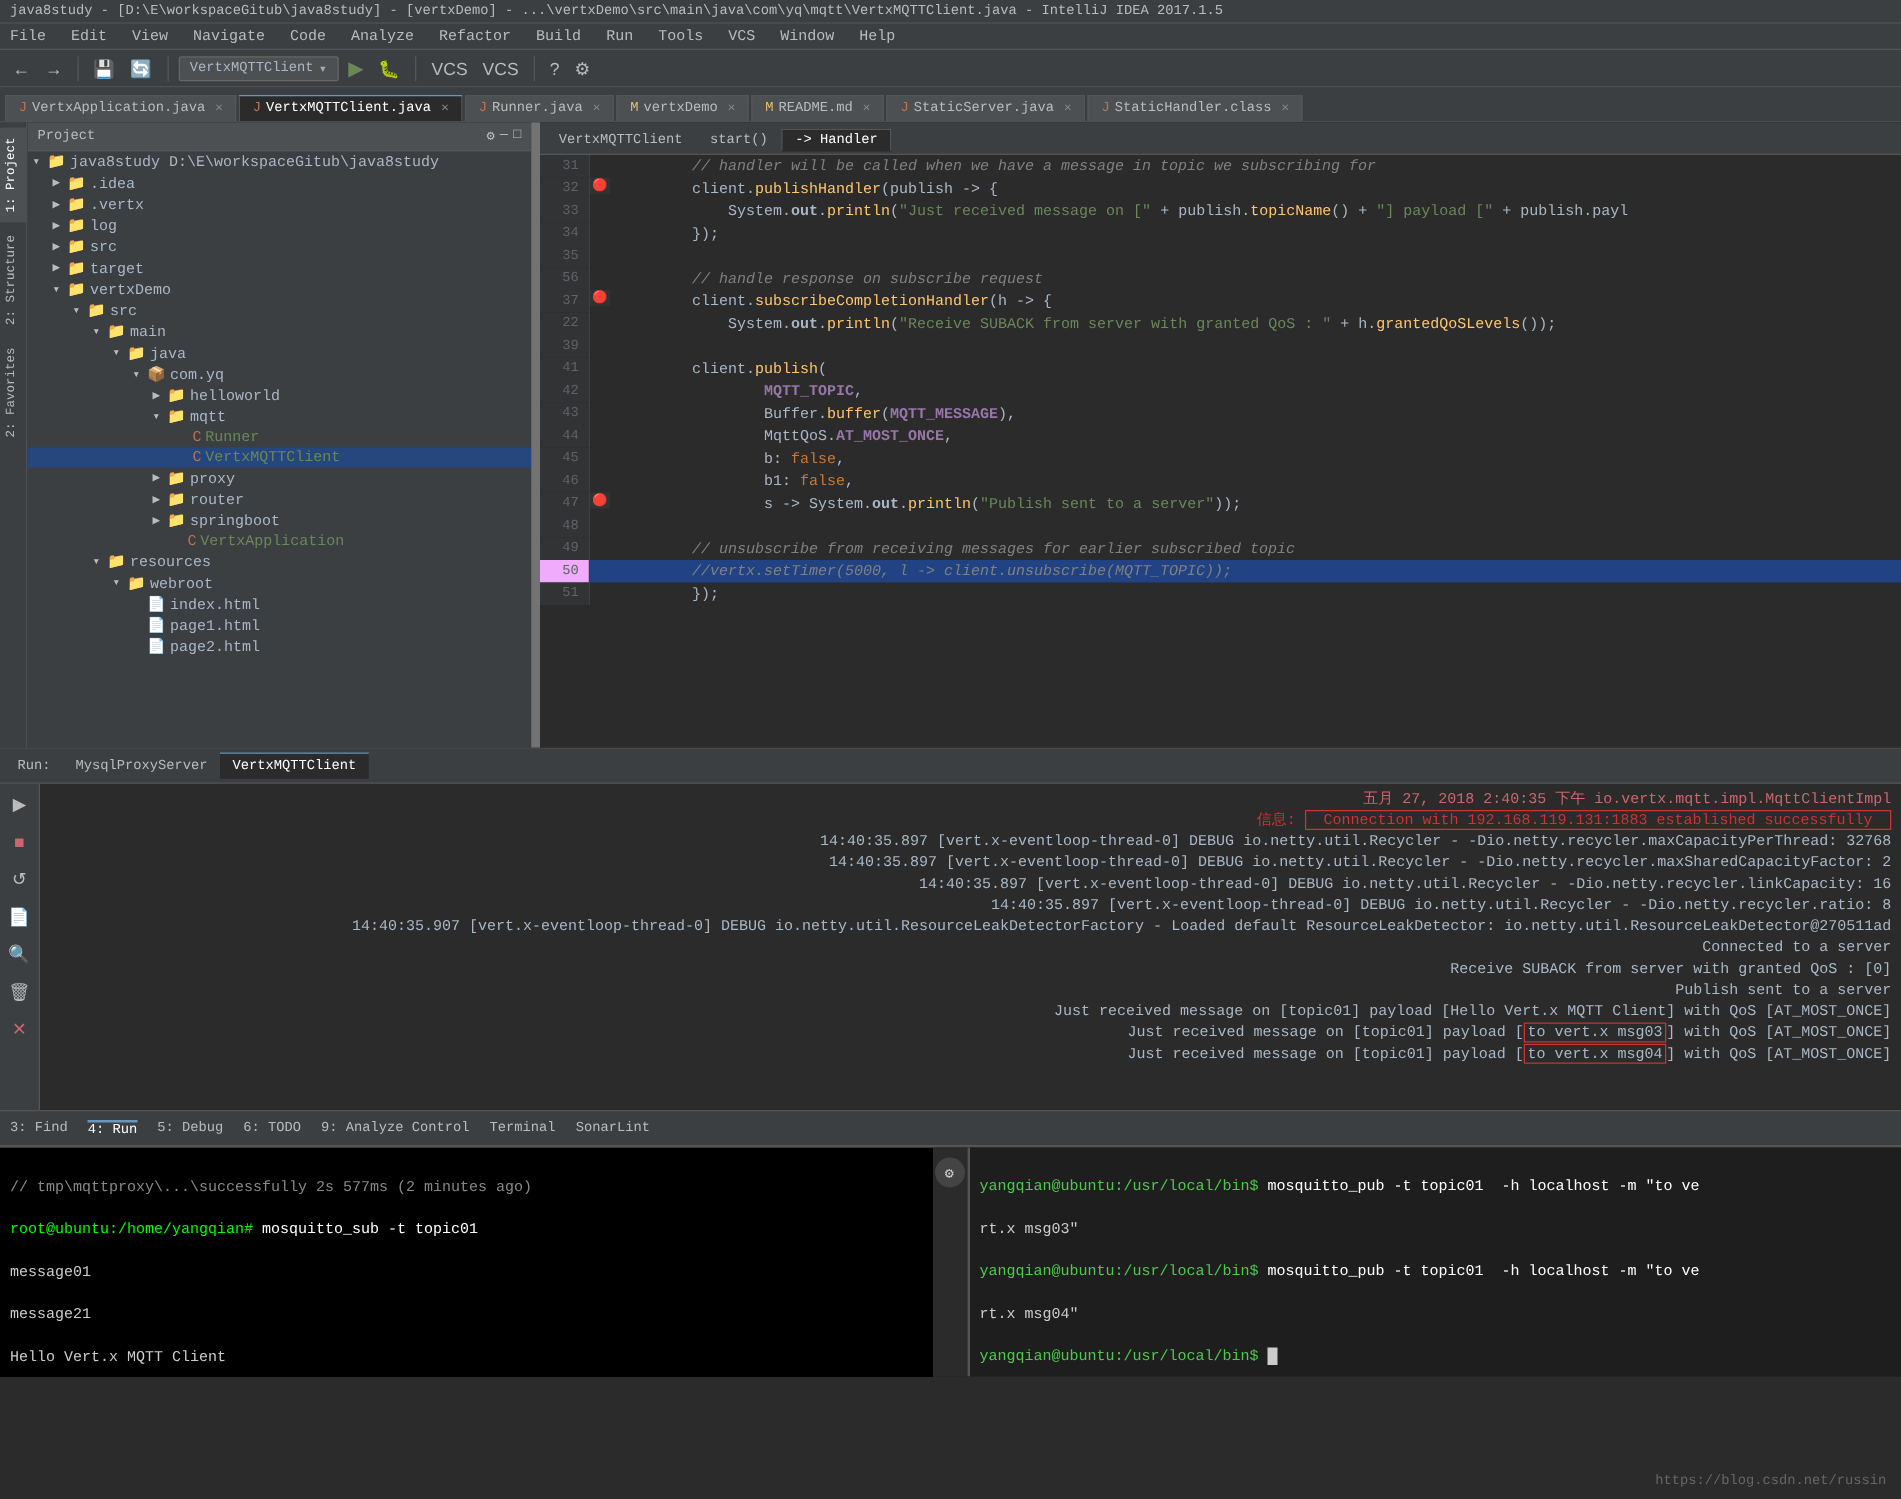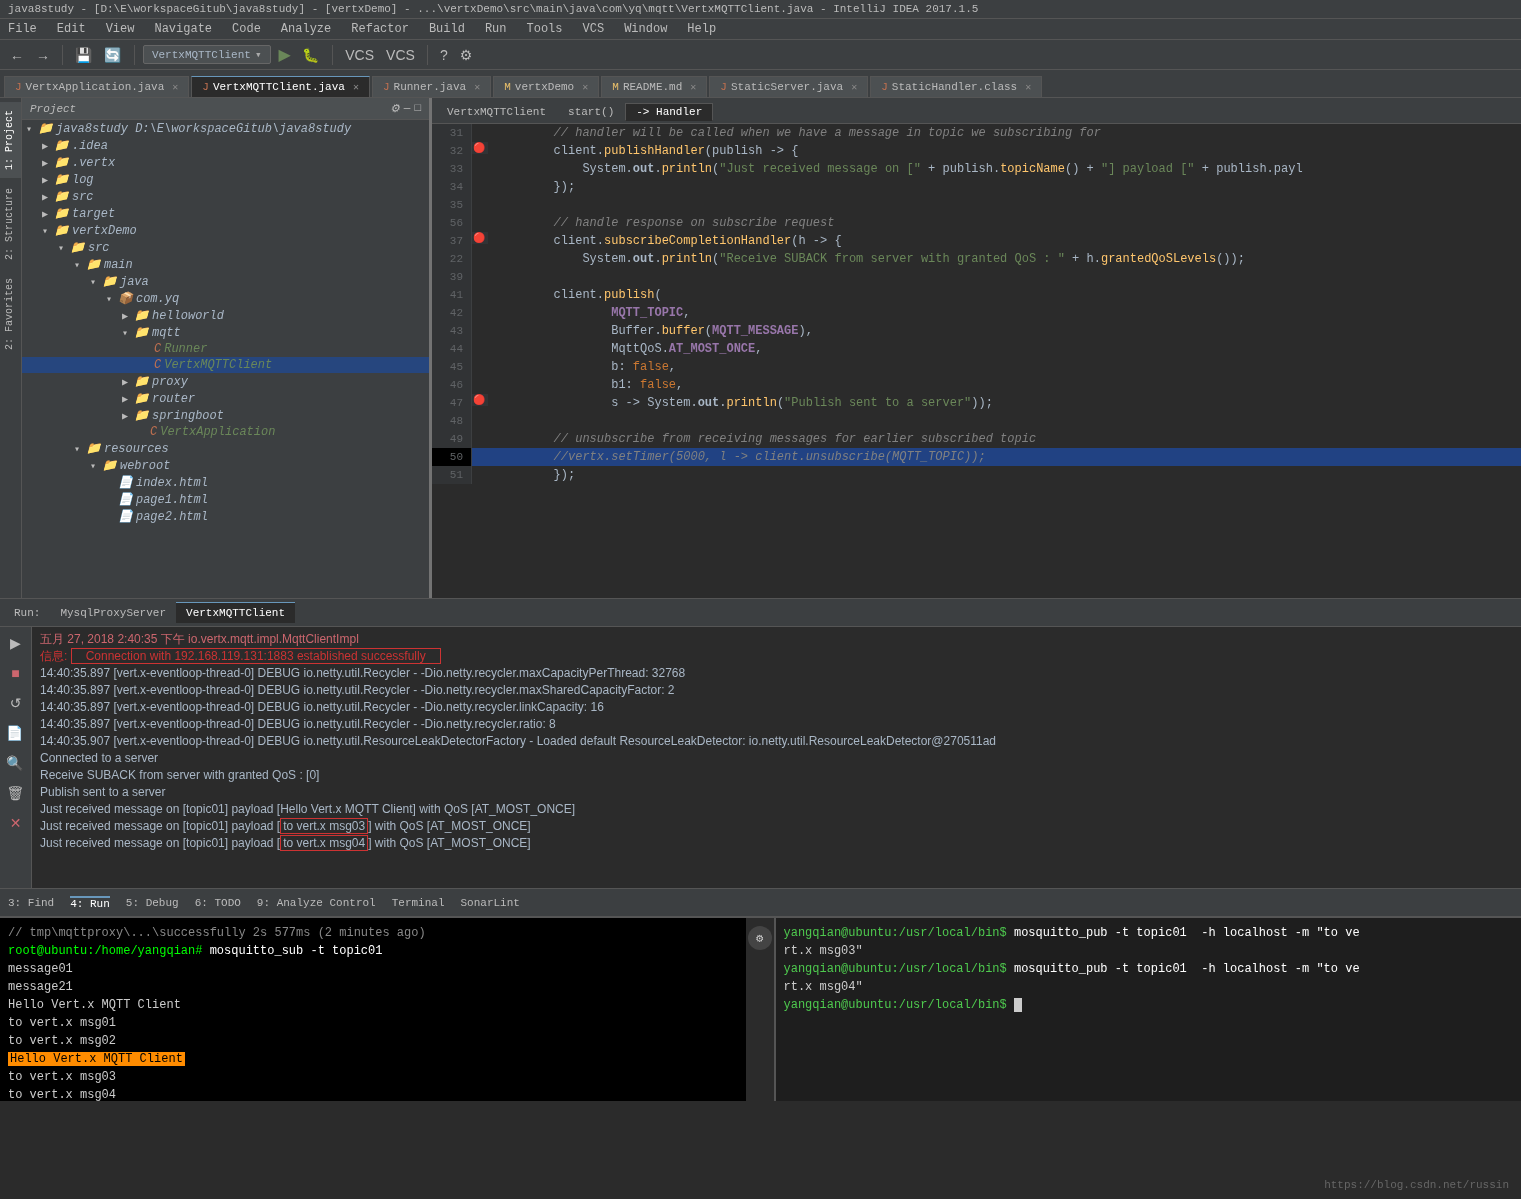--- a/index.html
+++ b/index.html
@@ -95,24 +95,23 @@
     
     #main-layout {
       display: flex;
       height: calc(1199px - 30px - 26px - 30px - 28px - 28px - 30px);
     }
 
     
     #sidebar {
       width: 410px;
       background: #3c3f41;
-      border-right: 3px solid #737373;
+      border-right: 7px solid #737373;
       overflow-y: auto;
       flex-shrink: 0;
-      font-style: italic;
     }
     #sidebar-header {
       background: #4c5052;
       padding: 4px 8px;
       font-size: 11px;
       color: #bbbbbb;
       border-bottom: 1px solid #555;
       display: flex;
       align-items: center;
       justify-content: space-between;
@@ -264,24 +263,25 @@
       width: 24px;
       height: 24px;
       display: flex;
       align-items: center;
       justify-content: center;
     }
     #run-output {
       flex: 1;
       overflow-y: auto;
       padding: 4px 8px;
-      font-family: Liberation Sans, sans-serif;
+      font-family: Liberation Mono, monospace;
       font-size: 12px;
       color: #a9b7c6;
       background: #2b2b2b;
+      text-align: right;
     }
     .run-line { line-height: 17px; white-space: pre-wrap; word-break: break-all; }
     .run-red { color: #cc666e; }
 
     
     #bottom-strip {
       background: #3c3f41;
       border-top: 1px solid #555;
       display: flex;
       align-items: center;
@@ -335,21 +335,21 @@
     #terminal-right {
       flex: 1;
       background: #1e1e1e;
       padding: 6px 8px;
       font-family: 'Courier New', monospace;
       font-size: 12px;
       color: #cccccc;
       overflow-y: auto;
       border-left: 2px solid #555;
     }
-    .term-line { line-height: 18px; white-space: pre-wrap; word-break: break-all; }
+    .term-line { line-height: 18px; white-space: pre-wrap; word-break: break-all; margin-top: 16px; }
     .term-prompt { color: #00ff00; }
     .term-cmd { color: #ffffff; }
     .term-separator {
       width: 28px;
       background: #2b2b2b;
       display: flex;
       align-items: flex-start;
       justify-content: center;
       padding-top: 8px;
     }
@@ -732,21 +732,21 @@
         <div class="line-content"></div>
       </div>
 
       <div class="code-line">
         <div class="line-num">49</div>
         <div class="line-gutter"></div>
         <div class="line-content cmm">        // unsubscribe from receiving messages for earlier subscribed topic</div>
       </div>
 
       <div class="code-line line-selected">
-        <div class="line-num" style="background:#000000;">50</div>
+        <div class="line-num" style="background:#f0abfc;">50</div>
         <div class="line-gutter" style="background:#313335;"></div>
         <div class="line-content cmm">        <span class="cmm">//vertx.setTimer(5000, l -&gt; client.unsubscribe(MQTT_TOPIC));</span></div>
       </div>
 
       <div class="code-line">
         <div class="line-num">51</div>
         <div class="line-gutter"></div>
         <div class="line-content">        });</div>
       </div>
     </div>

